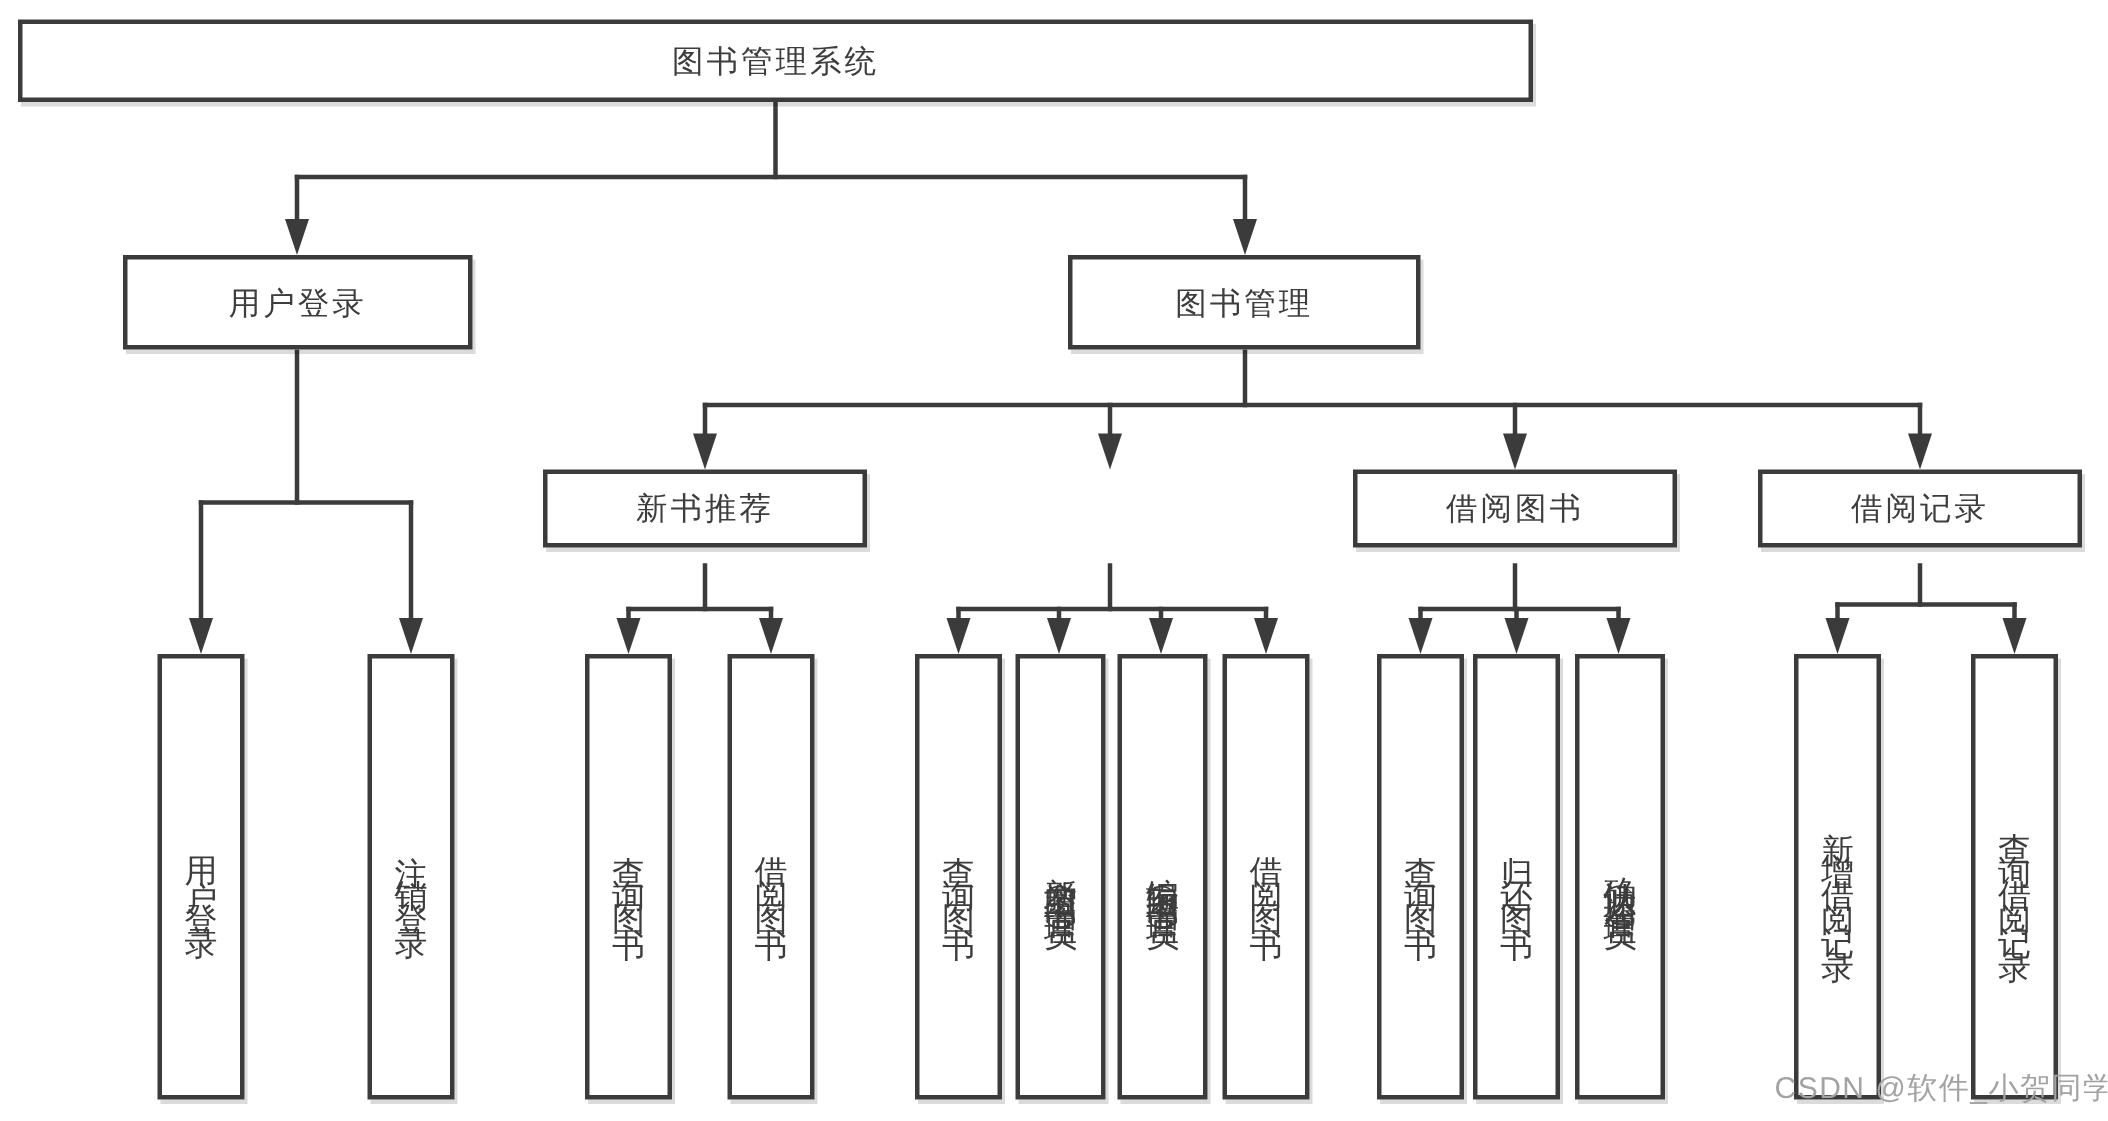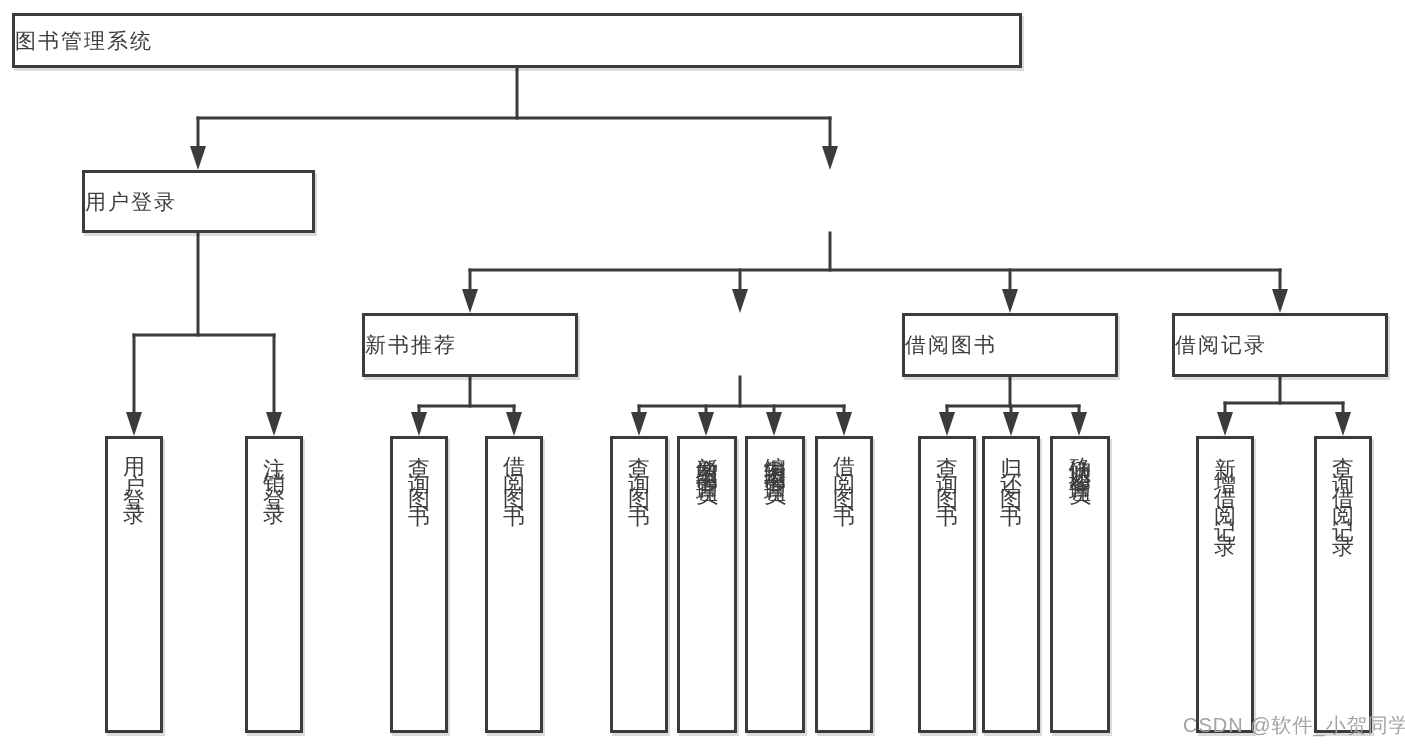--- a/index.html
+++ b/index.html
@@ -18,37 +18,37 @@
   }
   #wires{position:absolute;left:0;top:0;width:1405px;height:747px;}
   .c-line{stroke:var(--line);stroke-width:3;fill:none;stroke-linecap:square;}
   .c-arrow{fill:var(--line);stroke:none;}
   .node{
     position:absolute;
     box-sizing:border-box;
     border:3px solid var(--line);
     background:#fff;
     box-shadow:2px 3px 0 rgba(0,0,0,0.14);
-    display:flex;align-items:center;justify-content:flex-start;
+    display:flex;align-items:center;justify-content:center;
     color:var(--text);
   }
   .hnode{font-size:21px;letter-spacing:2px;}
   .leaf{
     writing-mode:vertical-rl;
     text-orientation:mixed;
     font-size:22px;
     line-height:1;
   }
   .leaf-short{letter-spacing:16px;}
   .leaf-long{letter-spacing:4px;}
   
   .n-root{left:12px;top:13px;width:1010px;height:55px;}
   .n-userlogin{left:82px;top:170px;width:233px;height:63px;}
   .n-bookmgmt{left:712px;top:170px;width:235px;height:63px;}
-  .n-l2{top:313px;width:216px;height:64px;}
+  .n-l2{top:313px;width:216px;height:52px;}
   .n-recommend{left:362px;}
   .n-borrowmod{left:632px;}
   .n-current{left:902px;}
   .n-records{left:1172px;}
   .lf{top:436px;width:58px;height:297px;}
   .lf1{left:105px;}  .lf2{left:245px;}
   .lf3{left:390px;}  .lf4{left:485px;}
   .lf5{left:610px;}  .lf6{left:677px;width:60px;}
   .lf7{left:745px;width:60px;}  .lf8{left:815px;}
   .lf9{left:918px;}  .lf10{left:982px;}
@@ -127,20 +127,23 @@
     <polygon class="c-arrow" points="1335,412 1351,412 1343,436"></polygon>
   </svg>
 
   <div class="node hnode n-root">
     <span>图书管理系统</span>
   </div>
 
   <div class="node hnode n-userlogin">
     <span>用户登录</span>
   </div>
+  <div class="node hnode n-bookmgmt">
+    <span>图书管理</span>
+  </div>
 
   <div class="node hnode n-l2 n-recommend">
     <span>新书推荐</span>
   </div>
   <div class="node hnode n-l2 n-current">
     <span>借阅图书</span>
   </div>
   <div class="node hnode n-l2 n-records">
     <span>借阅记录</span>
   </div>

